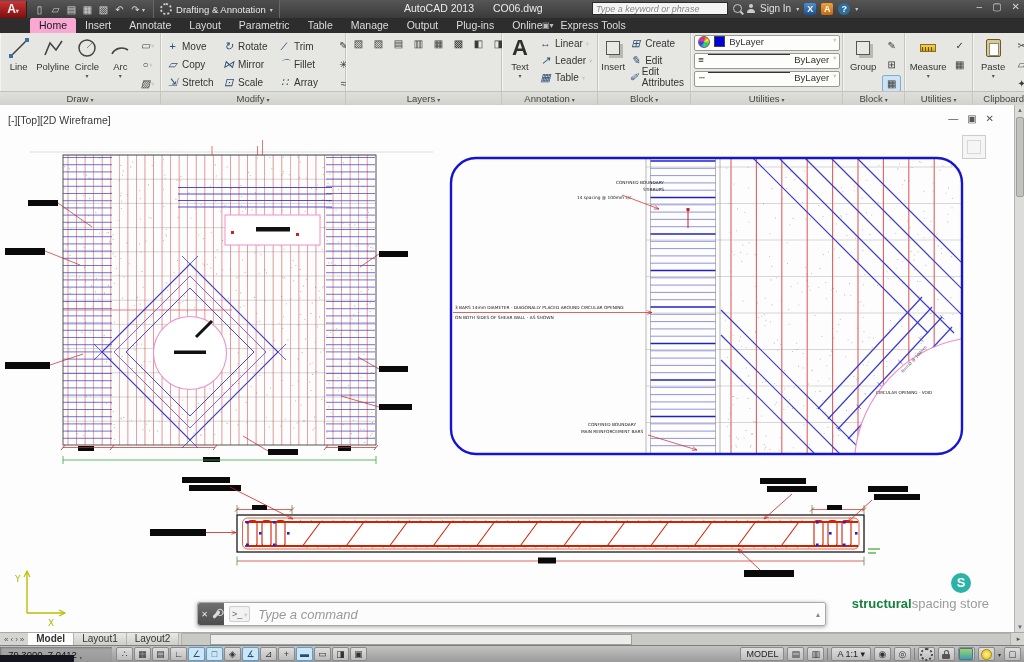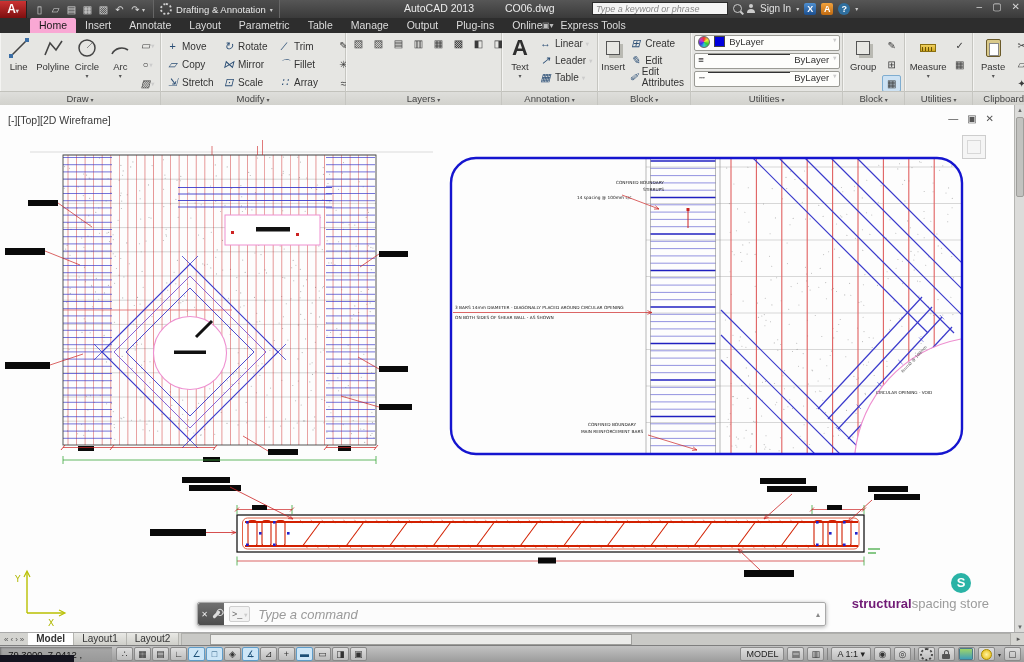--- a/index.html
+++ b/index.html
@@ -14,21 +14,21 @@
     font-weight:bold;font-size:12px;text-align:center;line-height:17px;border-right:1px solid #222;}
   .applogo .caret{font-size:6px;color:#ddd;}
   .qat{display:flex;align-items:center;gap:3px;margin-left:6px;}
   .qicon{display:inline-block;width:13px;height:13px;line-height:13px;text-align:center;
     color:#d8d8d8;font-size:10px;cursor:default;}
   .wsdd{display:flex;align-items:center;gap:4px;margin-left:8px;padding:4px 6px;height:13px;
     border:1px solid #666;border-radius:2px;background:linear-gradient(#4e4e4e,#383838);font-size:9.5px;}
   .gear8{width:8px;height:8px;border:2px dotted #cfcfcf;border-radius:50%;display:inline-block;}
   .caret{font-size:6px;color:#ccc;}
   .apptitle{position:absolute;left:404px;top:2px;font-size:10.5px;color:#ececec;}
-  .apptitle .doc{margin-left:28px;}
+  .apptitle .doc{margin-left:16px;}
   .infocenter{position:absolute;left:592px;top:1px;display:flex;align-items:center;gap:5px;height:15px;}
   .icsearch{width:128px;height:11px;font-size:9px;font-style:italic;border:1px solid #2a2a2a;
     background:#f4f4f4;color:#555;padding:0 3px;}
   .icsearch::placeholder{color:#888;font-style:italic;}
   .mag{position:relative;width:7px;height:7px;border:1.5px solid #ccc;border-radius:50%;display:inline-block;}
   .mag::after{content:"";position:absolute;left:6px;top:7px;width:4px;height:1.5px;background:#ccc;transform:rotate(45deg);}
   .person{position:relative;width:8px;height:4px;background:#ccc;border-radius:4px 4px 0 0;display:inline-block;margin-top:5px;}
   .person::before{content:"";position:absolute;left:2px;top:-5px;width:4px;height:4px;border-radius:50%;background:#ccc;}
   .signin{color:#e2e2e2;}
   .xchg{display:inline-block;width:12px;height:12px;line-height:12px;text-align:center;border-radius:2px;
@@ -109,21 +109,21 @@
     border:1px solid #cfcfcf;background:#f2f2f2;padding:0 2px;height:14px;border-radius:2px;}
   .cmdinput{flex:1;border:none;outline:none;background:transparent;font-size:13px;font-style:italic;color:#777;
     margin-left:6px;font-family:"Liberation Sans",sans-serif;}
   .cmdinput::placeholder{color:#9a9a9a;font-style:italic;}
   .cmdup{color:#888;font-size:8px;margin-right:5px;}
   
   .brand{position:absolute;left:853px;top:468px;width:136px;height:42px;}
   .brand .scircle{position:absolute;left:98px;top:0;width:20px;height:20px;border-radius:50%;
     background:#2ab3a6;color:#fff;font-weight:bold;font-size:13px;text-align:center;line-height:20px;}
   .brand .btext{position:absolute;right:0;top:23px;font-size:13px;white-space:nowrap;}
-  .brand .b1{color:#701a75;font-weight:bold;}
+  .brand .b1{color:#15803d;font-weight:bold;}
   .brand .b2{color:#9b9b9b;}
   
   .vscroll{position:absolute;left:1014px;top:105px;width:10px;height:527px;background:#dcdcda;border-left:1px solid #b5b5b2;box-sizing:border-box;}
   .vscroll .arr{position:absolute;left:0;width:10px;height:10px;font-size:6px;color:#666;text-align:center;line-height:10px;}
   .vthumb{position:absolute;left:1px;top:12px;width:8px;height:80px;background:#c2c2bf;border:1px solid #9e9e9b;border-radius:2px;box-sizing:border-box;}
   .hrow{position:absolute;left:0;top:632px;width:1024px;height:13px;background:#d4d4d0;border-top:1px solid #aaa;box-sizing:border-box;display:flex;align-items:center;}
   .ltnav{display:flex;gap:2px;padding:0 4px;color:#555;font-size:8px;}
   .ltab{font-size:10px;color:#333;padding:0 8px;height:12px;line-height:12px;border-right:1px solid #b5b5b0;cursor:default;background:linear-gradient(#e9e9e5,#cfcfca);}
   .ltab.active{background:#fff;font-weight:bold;}
   .htrack{flex:1;height:11px;margin:0 2px;background:#c9c9c6;border:1px solid #b0b0ac;position:relative;}

